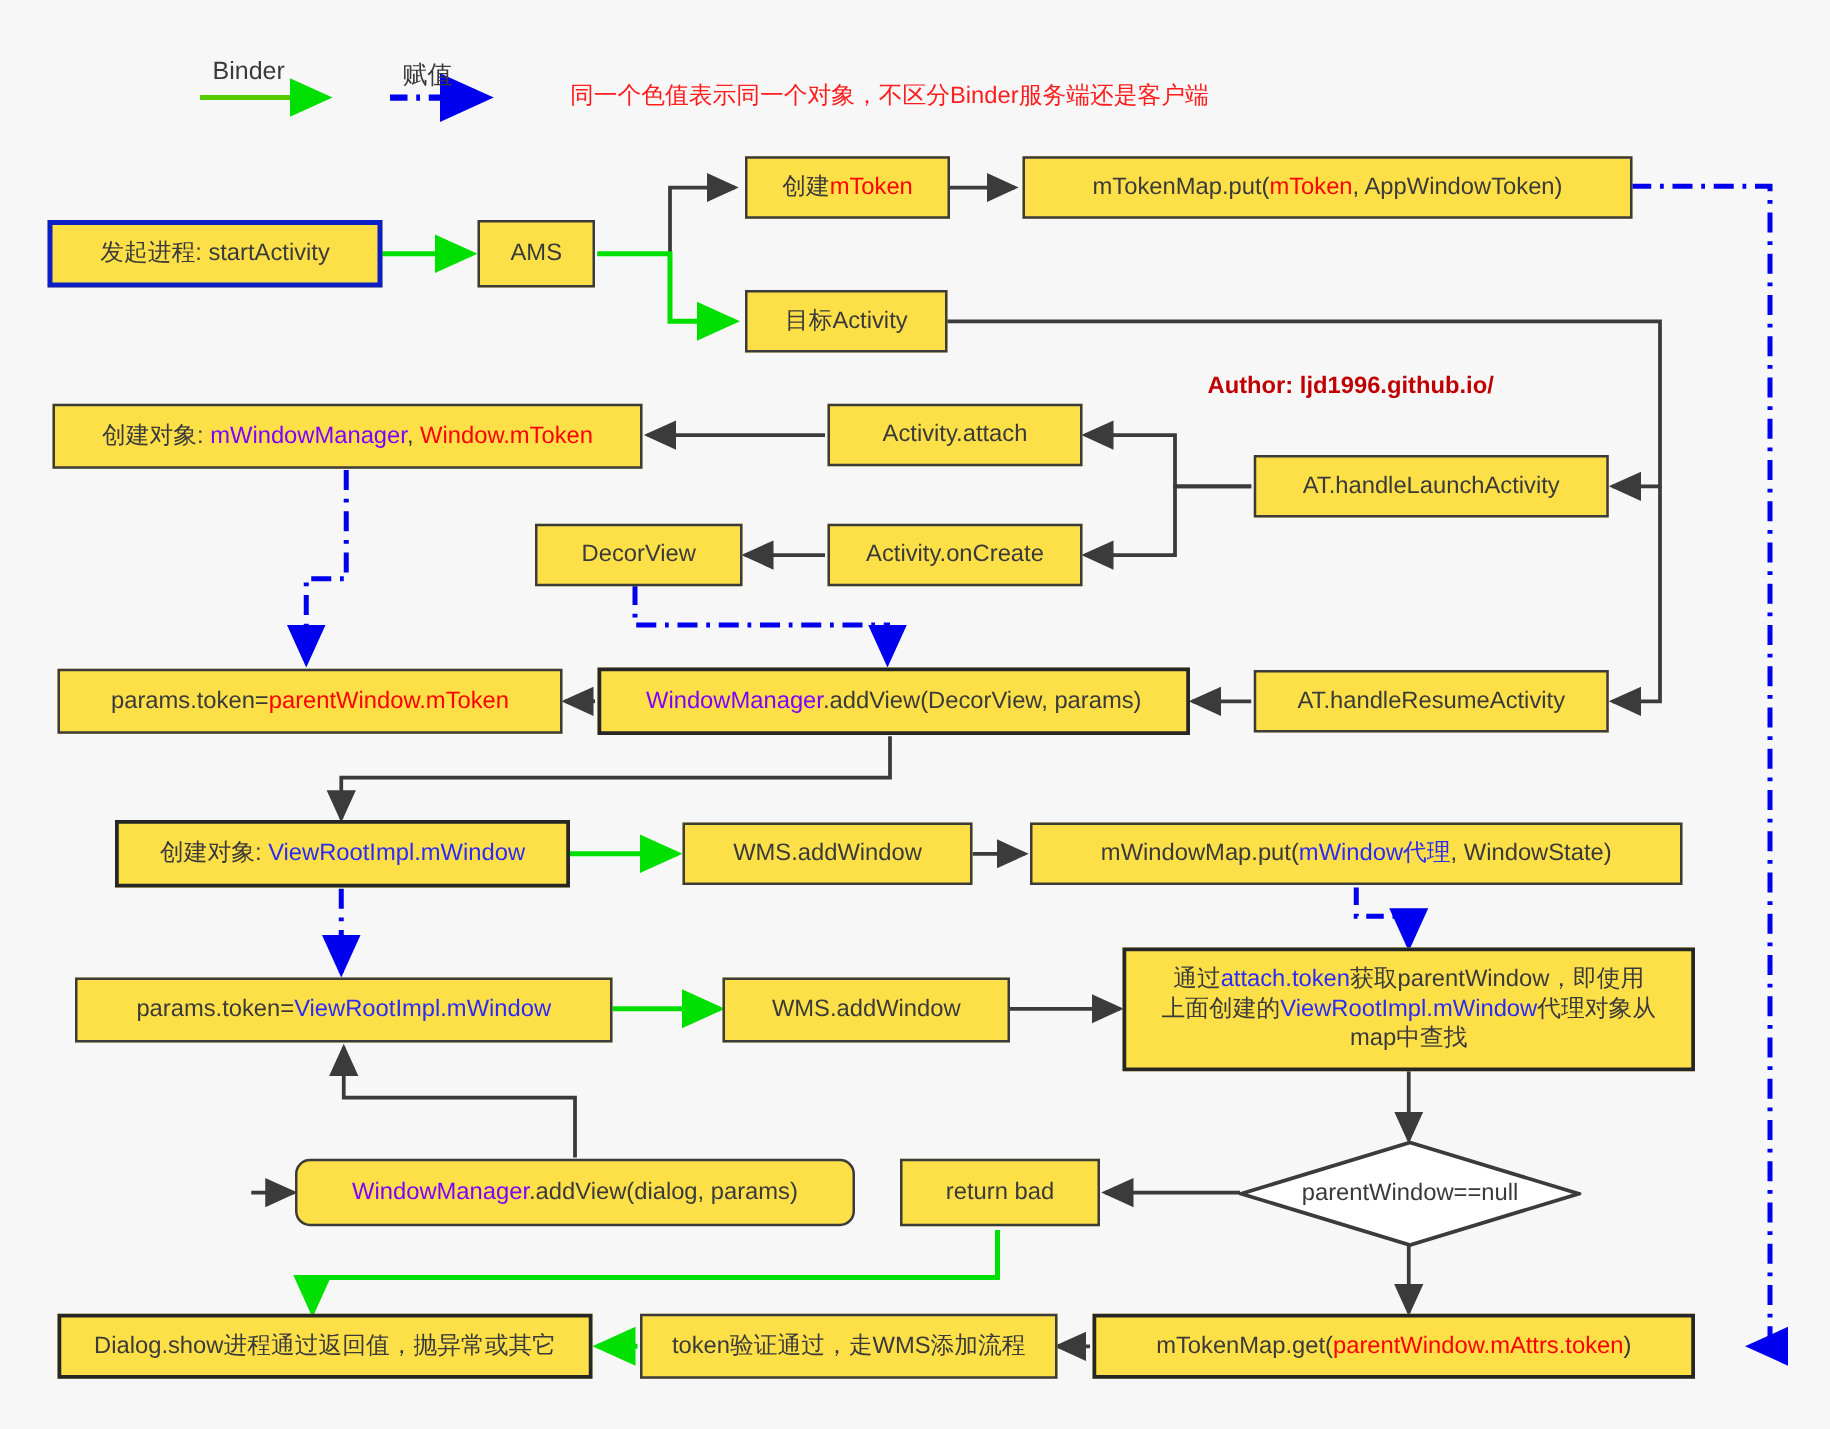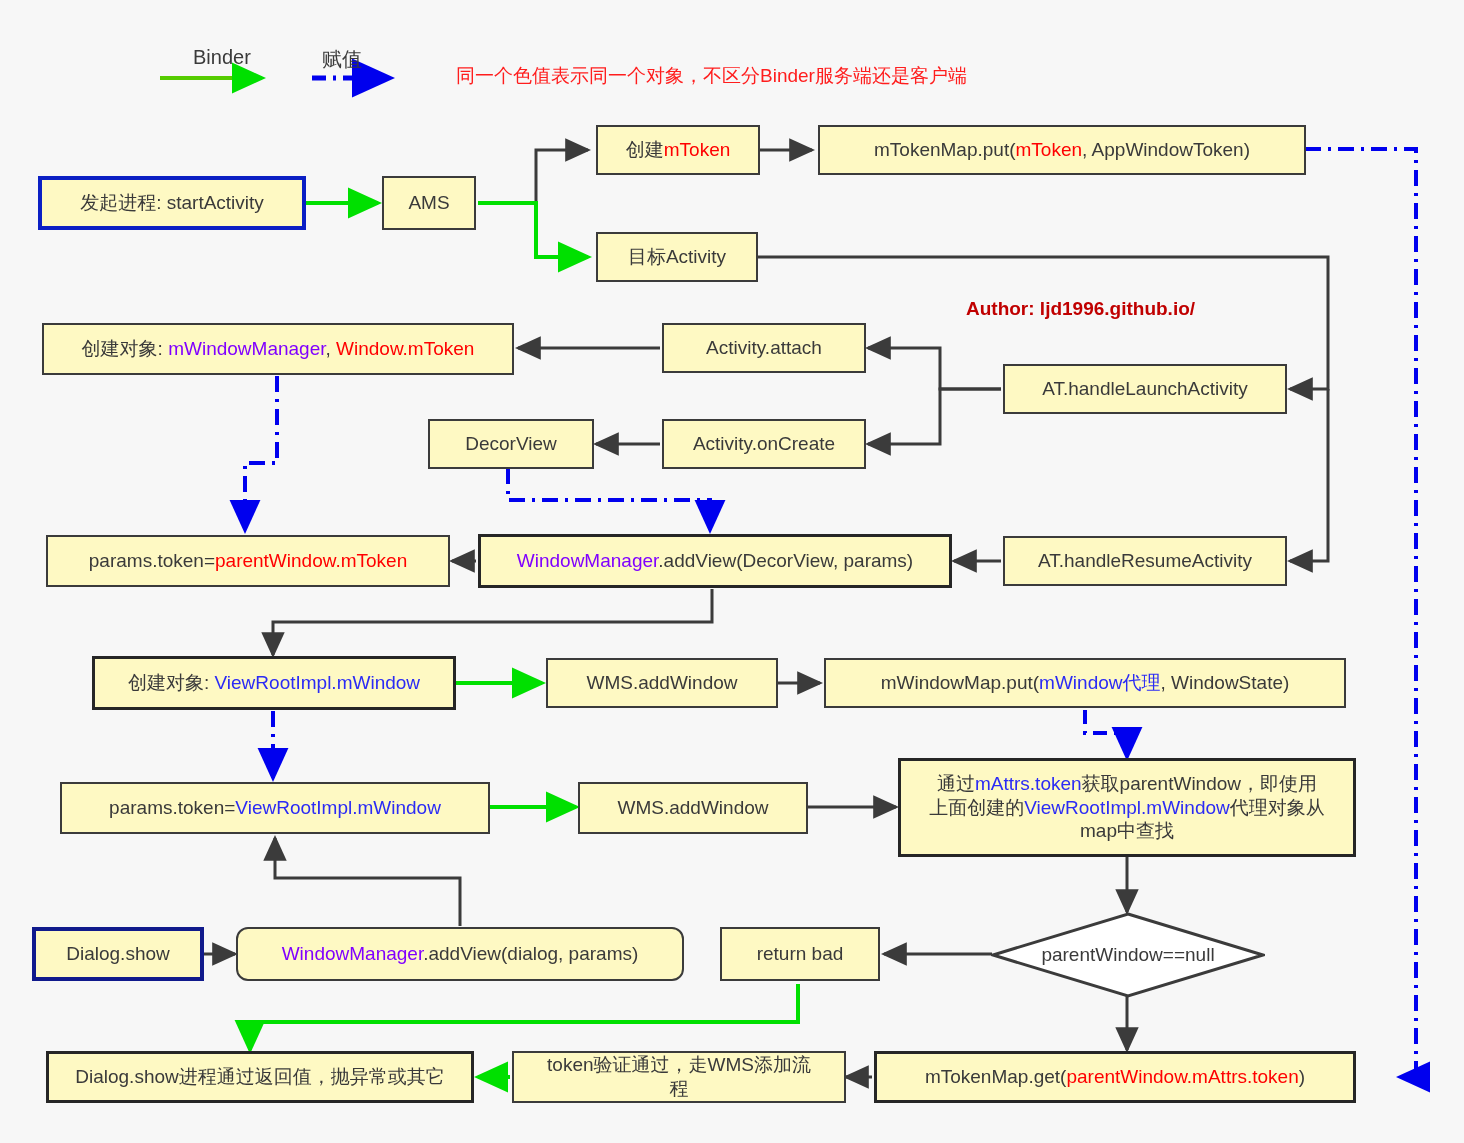--- a/index.html
+++ b/index.html
@@ -1,21 +1,21 @@
 <!DOCTYPE html>
 <html><head>
 <meta charset="utf-8">
 <style>
   html,body{margin:0;padding:0;background:#f7f7f7;}
   body{font-family:"Liberation Sans","DejaVu Sans",sans-serif;}
   #stage{position:relative;width:1464px;height:1143px;background:#f7f7f7;overflow:hidden;}
   svg#wires{position:absolute;left:0;top:0;width:1464px;height:1143px;pointer-events:none;}
-  .node{position:absolute;box-sizing:border-box;background:#fef9c3;border:2px solid #3b3b3b;
+  .node{position:absolute;box-sizing:border-box;background:#fde047;border:2px solid #3b3b3b;
         display:flex;align-items:center;justify-content:center;text-align:center;
-        font-size:19px;color:#3a3a3a;line-height:1.25;padding:2px 24px;}
+        font-size:19px;color:#3a3a3a;line-height:1.25;padding:2px 14px;}
   .node.thick{border-width:3px;border-color:#262626;}
   .node.navy{border:4px solid #0b1fc4;}
   .node.navy2{border:4px solid #101a8c;}
   .note-red{position:absolute;color:#ff1d1d;font-size:19px;white-space:nowrap;}
   .author{position:absolute;color:#c00000;font-size:19px;font-weight:bold;white-space:nowrap;}
   .red{color:#ff0000;}
   .purple{color:#8000ff;}
   .blue{color:#2b2bf5;}
   .diamond{position:absolute;}
   .diamond .dtext{position:absolute;inset:0;display:flex;align-items:center;justify-content:center;
@@ -94,21 +94,21 @@
 
     <line x1="872" y1="1077" x2="846" y2="1077" stroke="#3b3b3b" stroke-width="3" marker-end="url(#ab)"></line>
 
     <line x1="510" y1="1077" x2="478" y2="1077" stroke="#00e000" stroke-width="4" marker-end="url(#ag)"></line>
 
     <line x1="201" y1="954" x2="235" y2="954" stroke="#3b3b3b" stroke-width="3" marker-end="url(#ab)"></line>
 
     <polyline points="460,926 460,878 275,878 275,838" fill="none" stroke="#3b3b3b" stroke-width="3" marker-end="url(#ab)"></polyline>
   </svg>
 
-  <div class="legend-text" style="left:170px;top:46px;margin-left:23px;">Binder</div>
+  <div class="legend-text" style="left:170px;top:46px;">Binder</div>
   <div class="legend-text" style="left:322px;top:46px;">赋值</div>
   <div class="note-red" style="left:456px;top:63px;">同一个色值表示同一个对象，不区分Binder服务端还是客户端</div>
   <div class="author" style="left:966px;top:298px;">Author: ljd1996.github.io/</div>
 
   <div class="node navy" style="left:38px;top:176px;width:268px;height:54px;">
     <span>发起进程: startActivity</span>
   </div>
 
   <div class="node" style="left:382px;top:176px;width:94px;height:54px;">
     <span>AMS</span>
@@ -172,28 +172,25 @@
 
   <div class="node" style="left:60px;top:782px;width:430px;height:52px;">
     <span><span>params.token=</span><span class="blue">ViewRootImpl.mWindow</span></span>
   </div>
 
   <div class="node" style="left:578px;top:782px;width:230px;height:52px;">
     <span>WMS.addWindow</span>
   </div>
 
   <div class="node thick" style="left:898px;top:758px;width:458px;height:99px;flex-direction:column;">
-    <div><span>通过</span><span class="blue">mAttrs.token</span><span>获取parentWindow，即使用</span></div>
+    <div><span>通过</span><span class="blue">attach.token</span><span>获取parentWindow，即使用</span></div>
     <div><span>上面创建的</span><span class="blue">ViewRootImpl.mWindow</span><span>代理对象从</span></div>
     <div>map中查找</div>
   </div>
 
-  <div class="node navy2" style="left:32px;top:927px;width:172px;height:54px;">
-    <span>Dialog.show</span>
-  </div>
 
   <div class="node" style="left:236px;top:927px;width:448px;height:54px;border-radius:12px;">
     <span><span class="purple">WindowManager</span><span>.addView(dialog, params)</span></span>
   </div>
 
   <div class="node" style="left:720px;top:927px;width:160px;height:54px;">
     <span>return bad</span>
   </div>
 
   <div class="diamond" style="left:991px;top:912px;width:274px;height:86px;">

